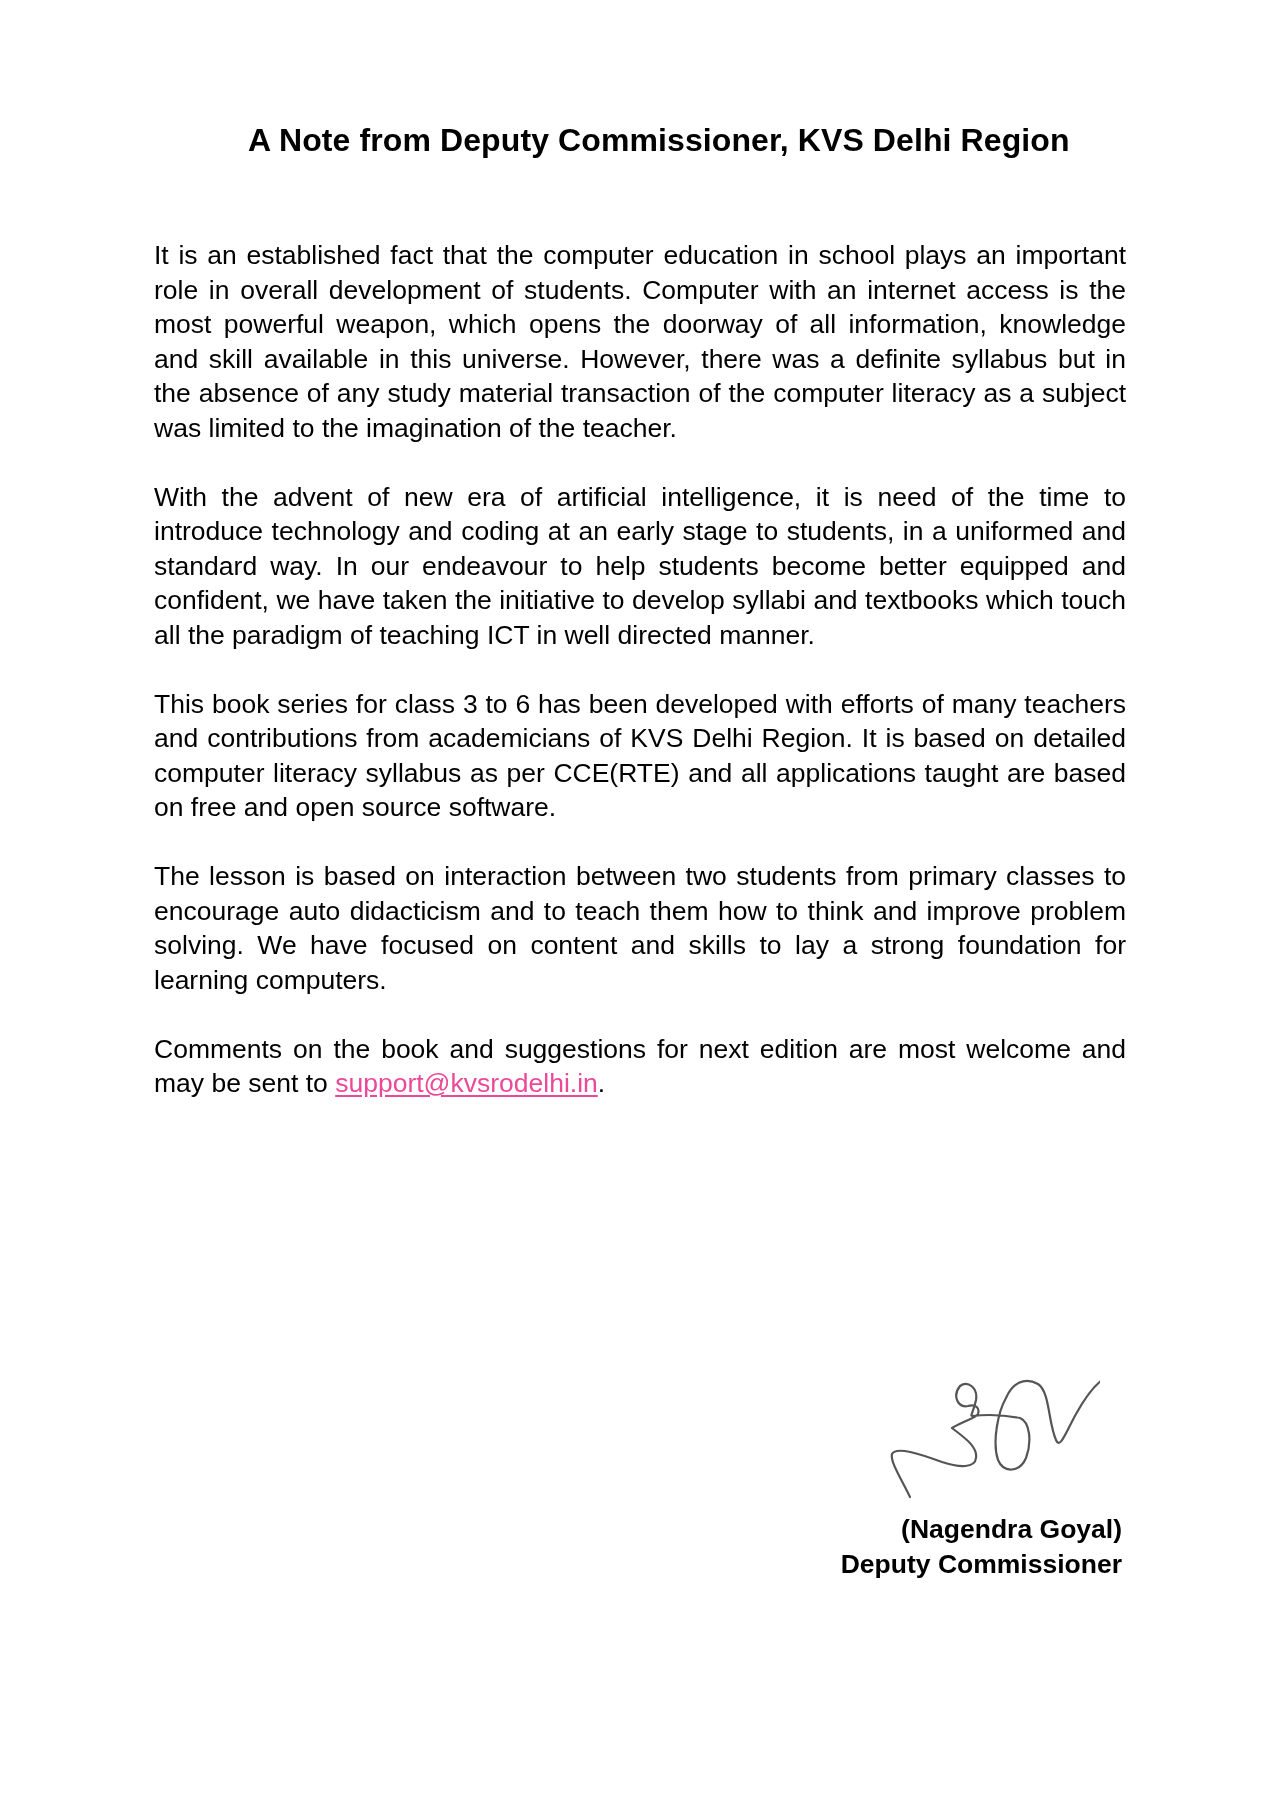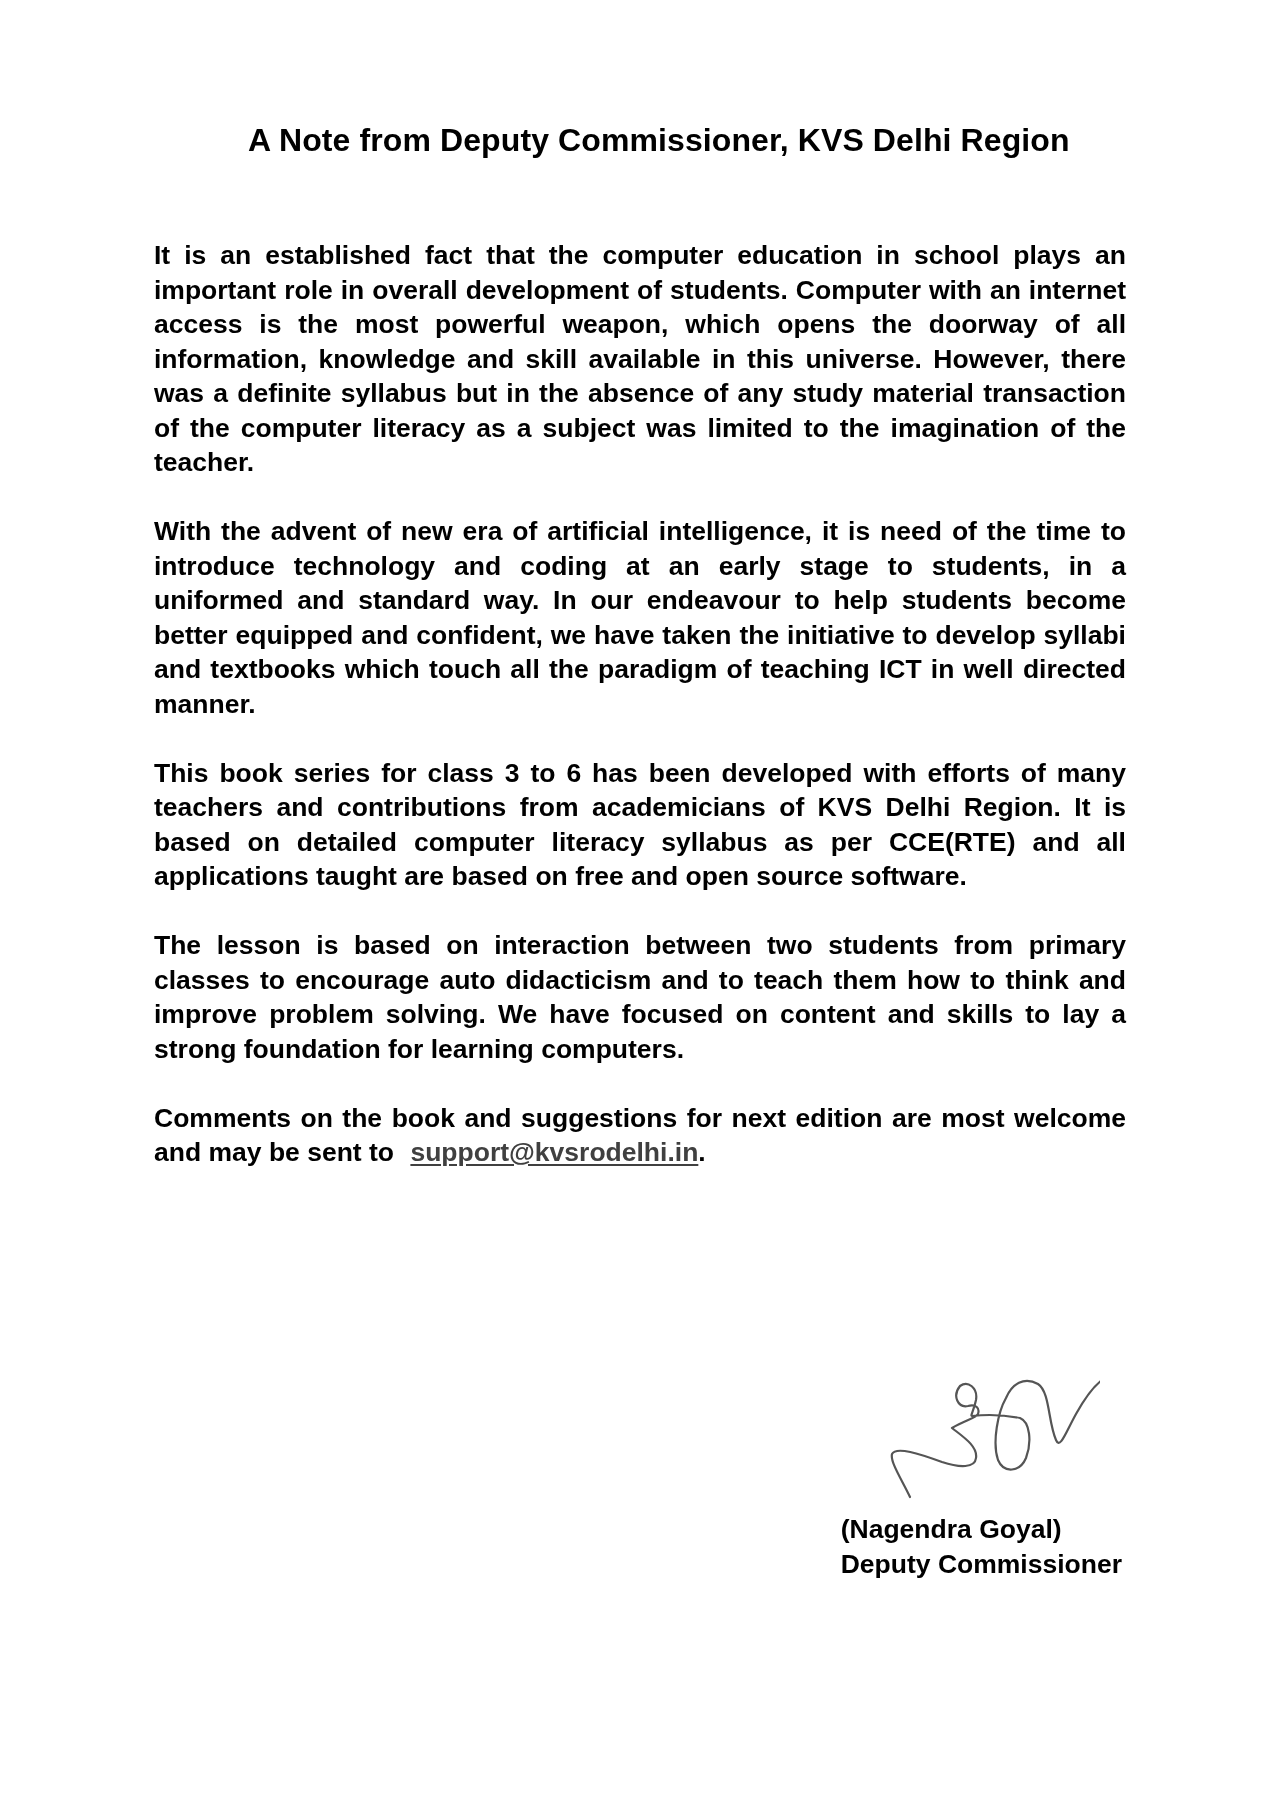--- a/index.html
+++ b/index.html
@@ -30,40 +30,39 @@
       position: absolute;
       left: 154px;
       top: 238px;
       width: 972px;
     }
     .para {
       font-size: 26.5px;
       line-height: 34.5px;
       text-align: justify;
       margin: 0 0 34.5px 0;
-      font-weight: bold;
     }
     .para:last-child { margin-bottom: 0; }
     .email-link {
-      color: #404040;
+      color: #ec4899;
       text-decoration: underline;
       text-underline-offset: 3px;
-      margin-left: 9px;
     }
     .signature {
       position: absolute;
       left: 880px;
       top: 1362px;
       width: 220px;
       height: 150px;
     }
     .signatory {
       position: absolute;
       right: 151px;
       top: 1512px;
+      text-align: right;
       font-weight: bold;
       font-size: 26.5px;
       line-height: 35px;
     }
   </style>
 </head>
 <body>
 
 <h1 class="page-title">A Note from Deputy Commissioner, KVS Delhi Region</h1>
 

